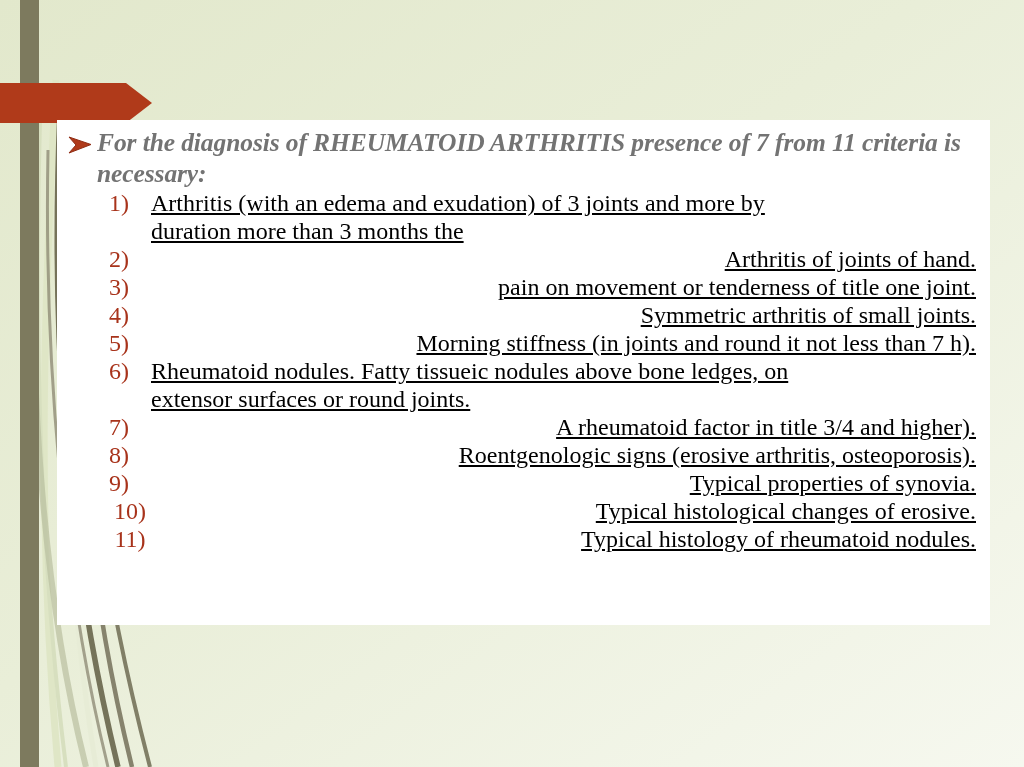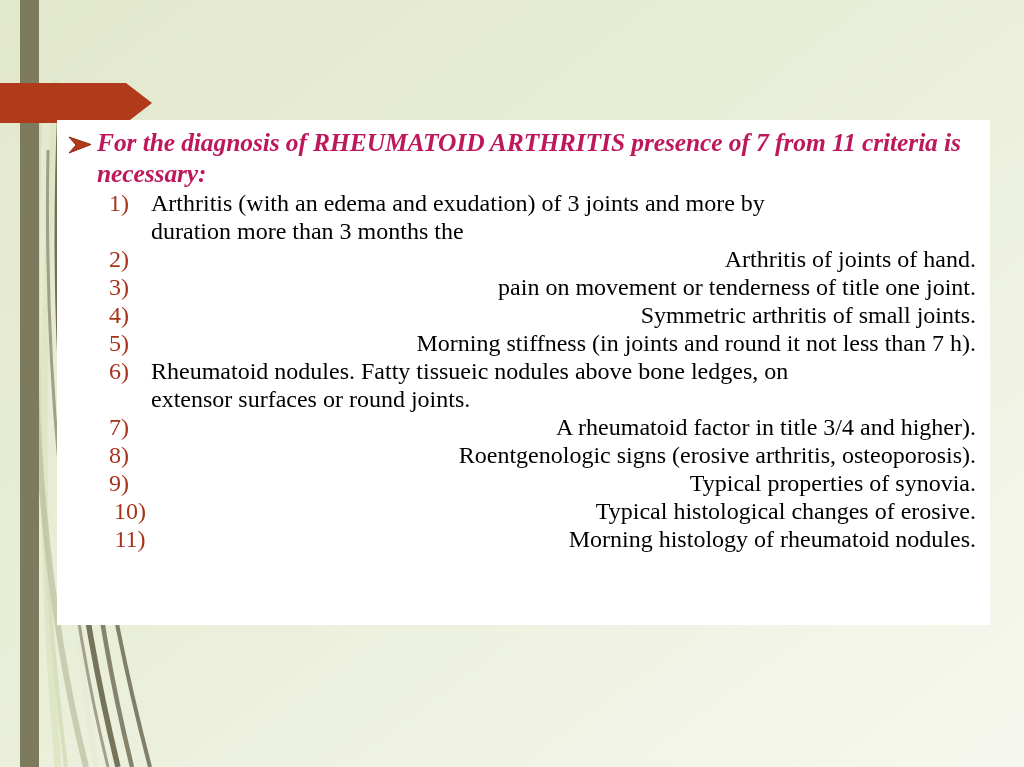--- a/index.html
+++ b/index.html
@@ -72,21 +72,21 @@
     text-align: left;
   }
   .heading-bullet svg { display: block; }
 
   .heading-text {
     flex: 1 1 auto;
     font-weight: bold;
     font-style: italic;
     font-size: 25.5px;
     line-height: 1.20;
-    color: #be185d;
+    color: #737373;
     letter-spacing: -0.1px;
   }
 
   
   .criteria-list {
     margin: 1px 0 0 0;
     padding: 0;
     list-style: none;
   }
   .criteria-item {
@@ -107,20 +107,21 @@
   }
   .item-number.wide {
     width: 42px;
     text-align: center;
   }
   .item-text {
     flex: 1 1 auto;
     text-align: justify;
     text-justify: inter-word;
     padding-right: 8px;
+    text-decoration: underline;
   }
   .item-text.nojustify {
     text-align: right;
   }
   .item-text .cont {
     display: block;
   }
 </style>
 </head>
 <body>
@@ -214,19 +215,19 @@
           <span class="item-text nojustify">Typical properties of synovia.</span>
         </li>
 
         <li class="criteria-item">
           <span class="item-number wide">10)</span>
           <span class="item-text nojustify">Typical histological changes of erosive.</span>
         </li>
 
         <li class="criteria-item">
           <span class="item-number wide">11)</span>
-          <span class="item-text nojustify">Morning histology of rheumatoid nodules.</span>
+          <span class="item-text nojustify">Typical histology of rheumatoid nodules.</span>
         </li>
 
       </ol>
     </div>
   </div>
 </div>
 
 </body></html>

